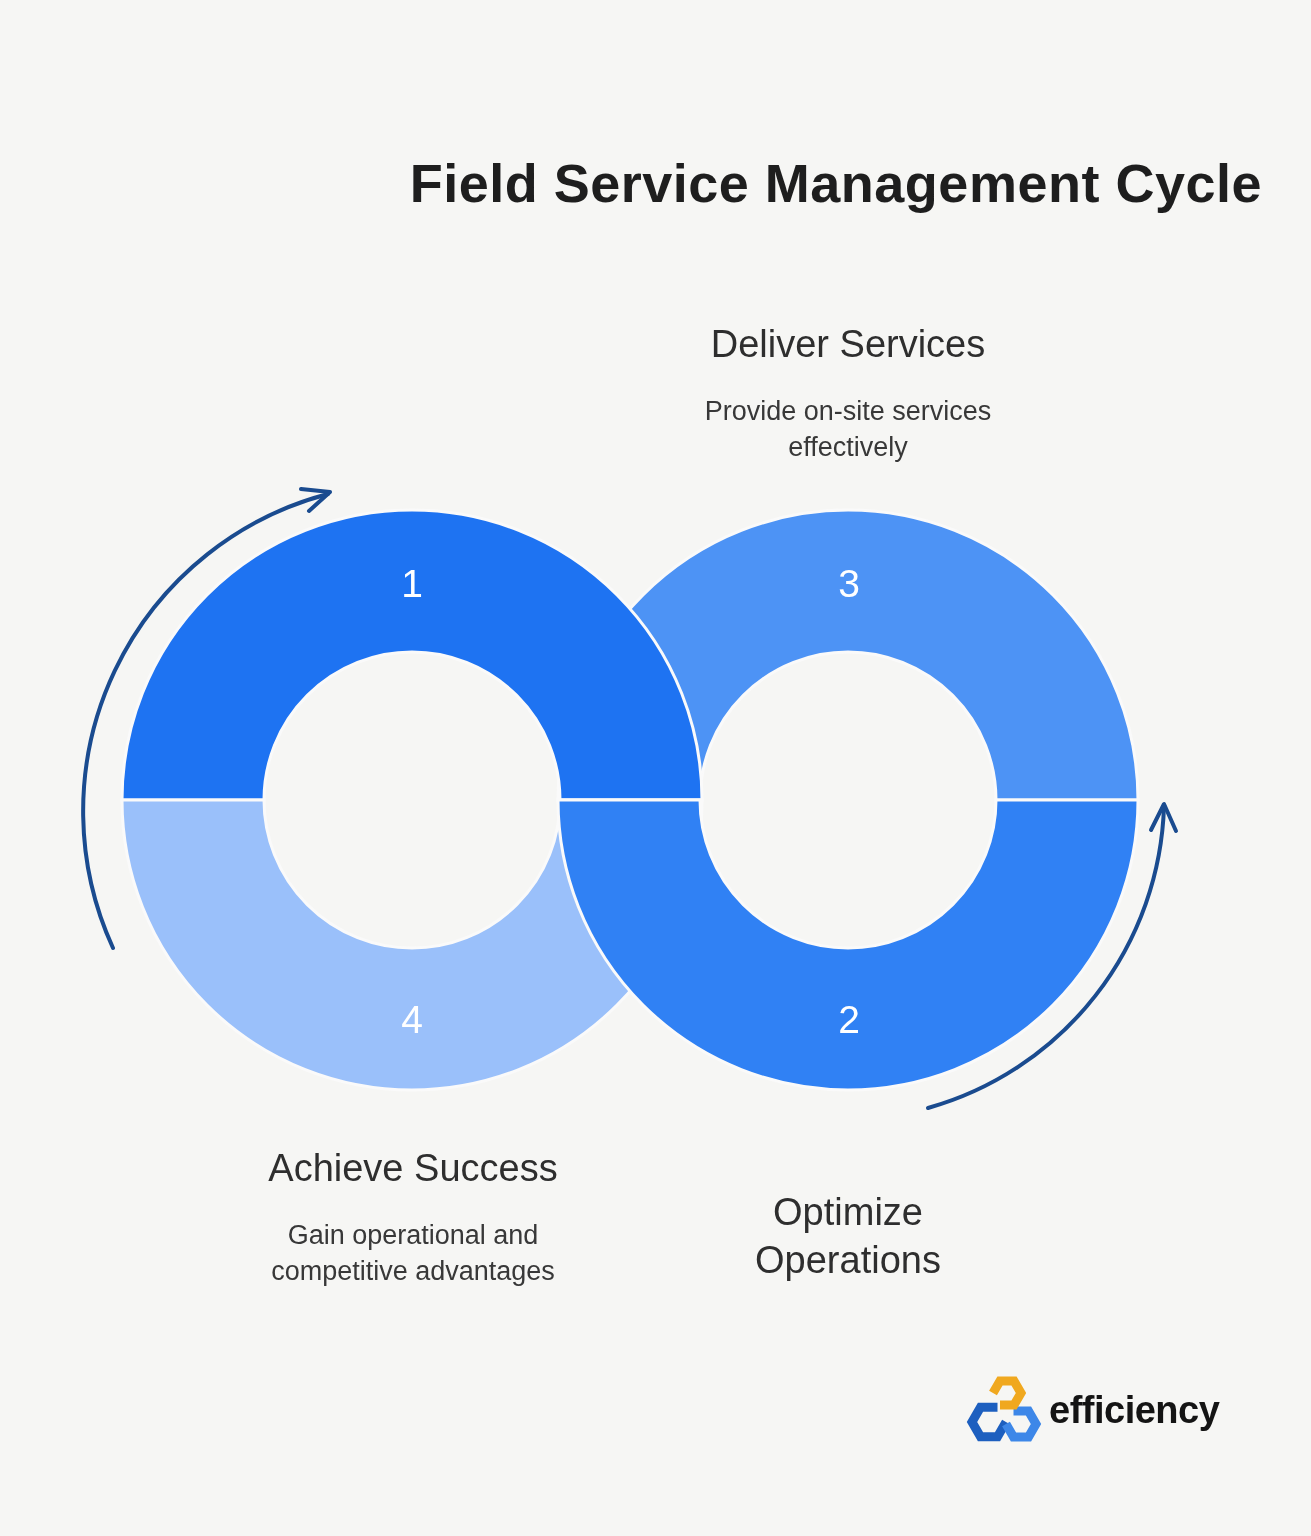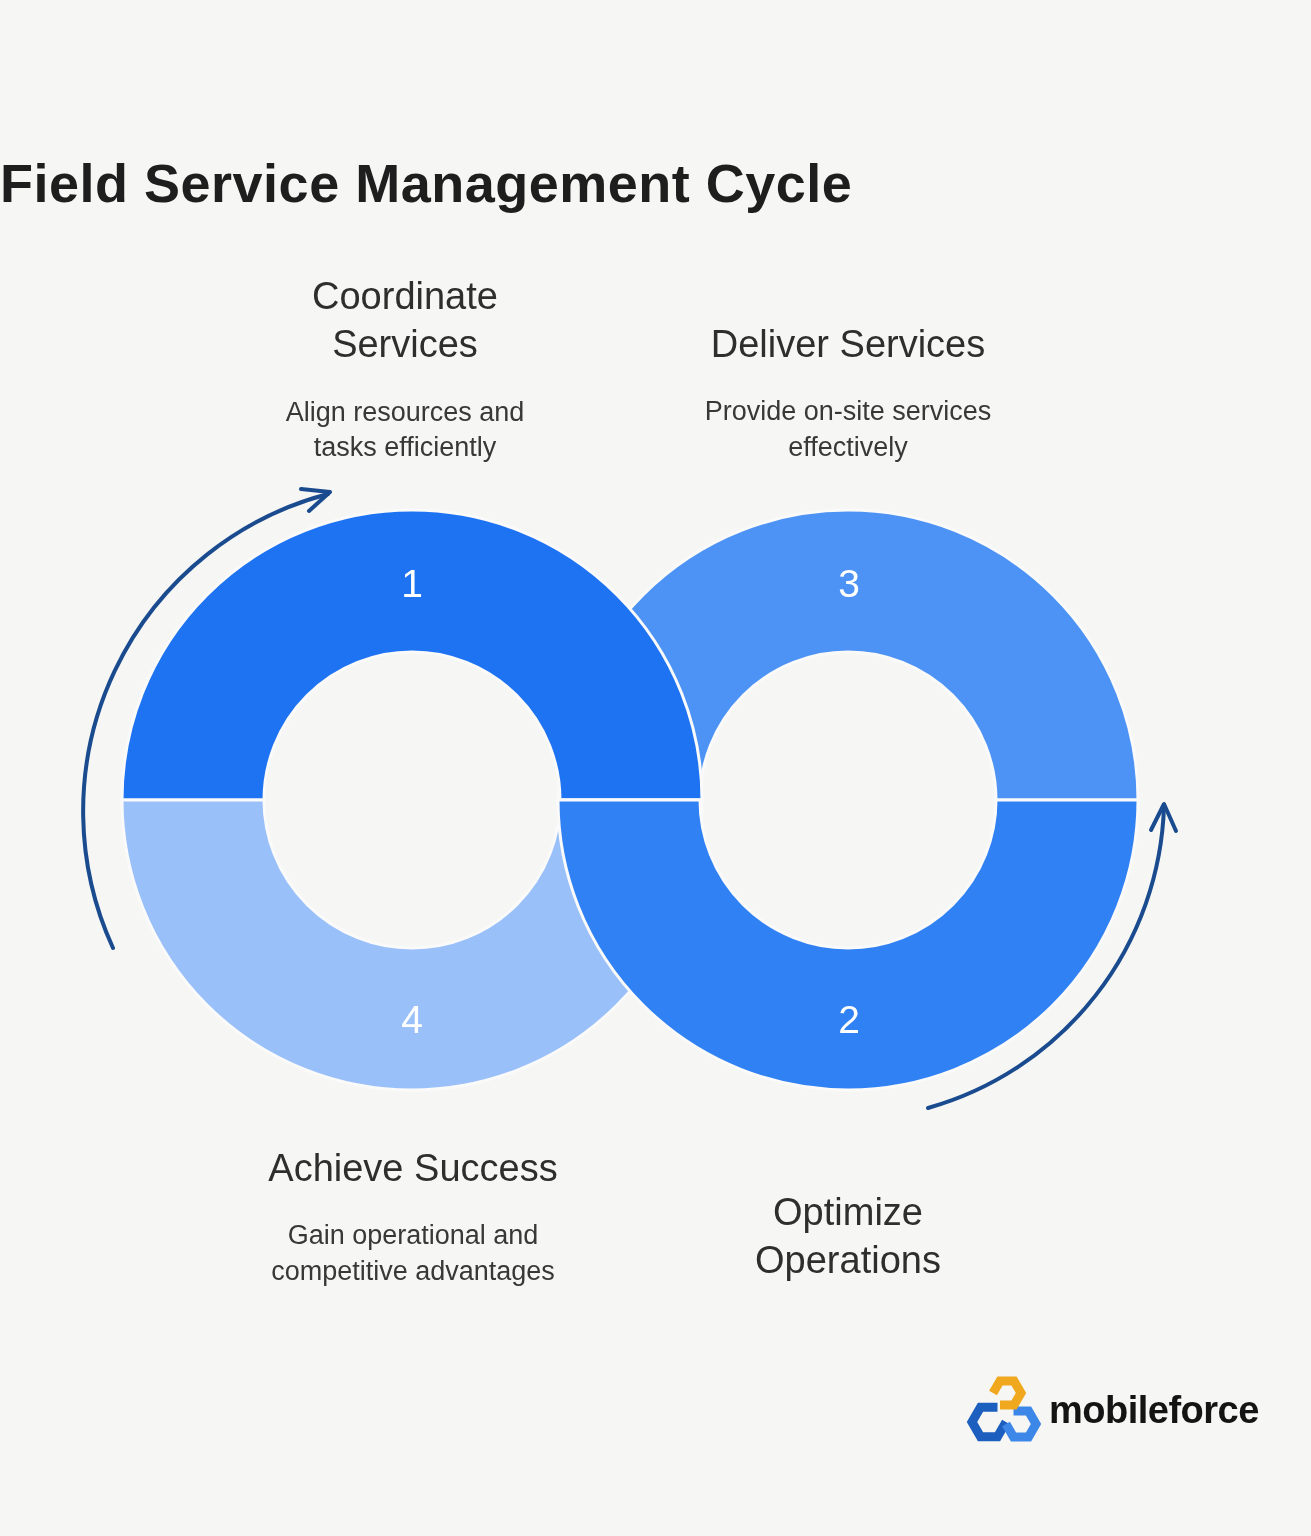--- a/index.html
+++ b/index.html
@@ -5,21 +5,21 @@
   html,body{margin:0;padding:0;}
   body{font-family:"Liberation Sans","DejaVu Sans",sans-serif;}
   #canvas{
     position:relative;
     width:1311px;height:1536px;
     background:#f6f6f4;
     overflow:hidden;
   }
   .title{
     position:absolute;left:0;top:152px;width:1262px;
-    text-align:left;
+    text-align:right;
     font-size:54px;font-weight:800;letter-spacing:.5px;
     color:#1e1e1e;
   }
   .label-block{position:absolute;text-align:center;}
   .label-heading{
     font-size:38px;font-weight:400;color:#2e2e2e;
     line-height:1.27;white-space:pre-line;
   }
   .label-desc{
     margin-top:26px;
@@ -70,26 +70,20 @@
     <g fill="none" stroke-width="4" stroke-linecap="round" stroke-linejoin="round" stroke="#1a4b8f">
       <path d="M 113 948 A 328 328 0 0 1 328 494"></path>
       <path d="M 301 489 L 330 492 L 309 511"></path>
     </g>
     <g fill="none" stroke-width="4" stroke-linecap="round" stroke-linejoin="round" stroke="#1a4b8f">
       <path d="M 928 1108 A 324 324 0 0 0 1164 806"></path>
       <path d="M 1176 831 L 1164 804 L 1151 830"></path>
     </g>
   </svg>
 
-  <div class="label-block block-tl">
-    <div class="label-heading">Coordinate
-Services</div>
-    <div class="label-desc">Align resources and
-tasks efficiently</div>
-  </div>
 
   <div class="label-block block-bl">
     <div class="label-heading">Achieve Success</div>
     <div class="label-desc">Gain operational and
 competitive advantages</div>
   </div>
 
   <div class="label-block block-tr">
     <div class="label-heading">Deliver Services</div>
     <div class="label-desc">Provide on-site services
@@ -103,16 +97,16 @@
 
   <div class="logo">
     <svg width="80" height="76" viewBox="0 0 80 76" fill="none" stroke-width="9" stroke-linejoin="miter">
 
       <path d="M 43 50 L 34.5 64.7 L 17.5 64.7 L 9 50 L 17.5 35.3 L 34.5 35.3" stroke="#1d5fbf"></path>
 
       <path d="M 50.5 39 L 65.5 39 L 73 52 L 65.5 65 L 50.5 65 L 43 52" stroke="#3d87e8"></path>
 
       <path d="M 30 21 L 37 8.9 L 51 8.9 L 58 21 L 51 33.1 L 37 33.1" stroke="#f0a81f"></path>
     </svg>
-    <div class="logo-text">mobileforce</div>
+    <div class="logo-text">efficiency</div>
   </div>
 
 </div>
 
 </body></html>

